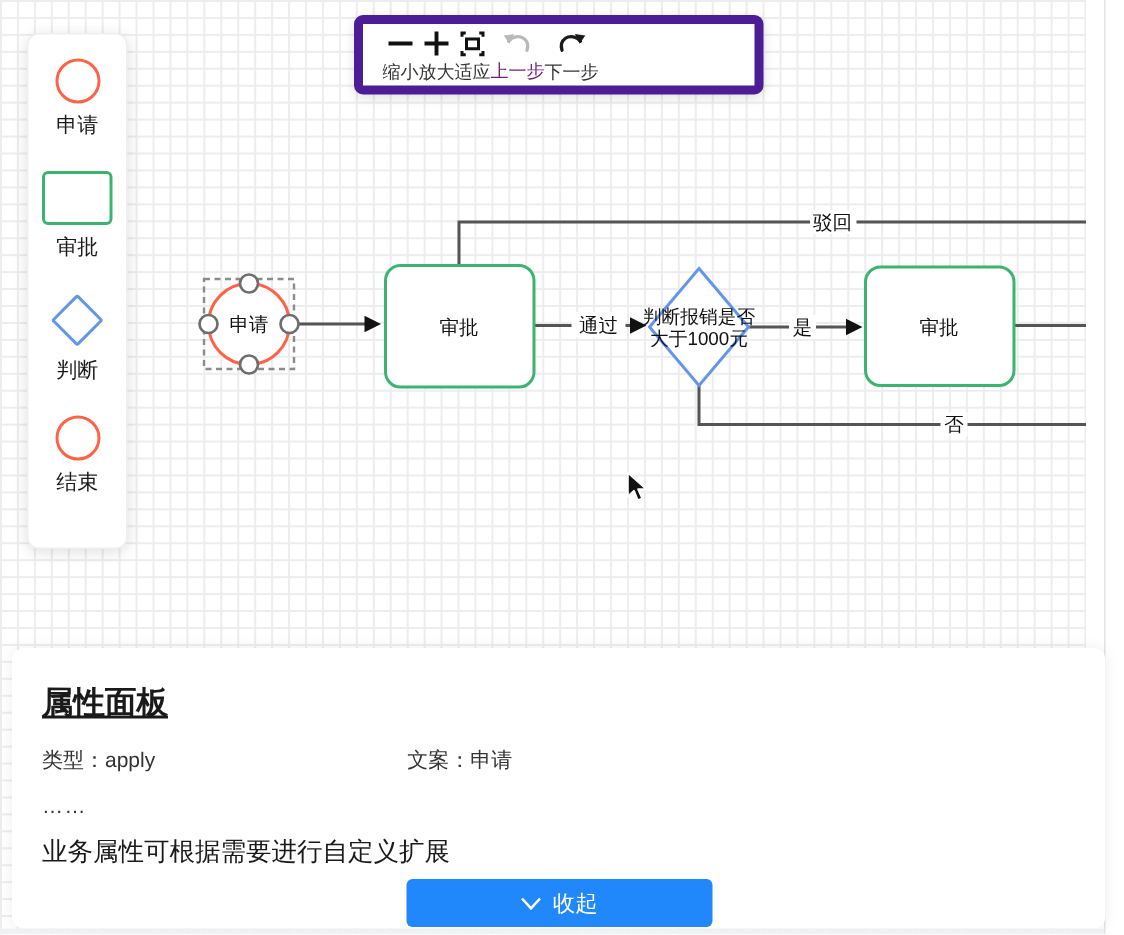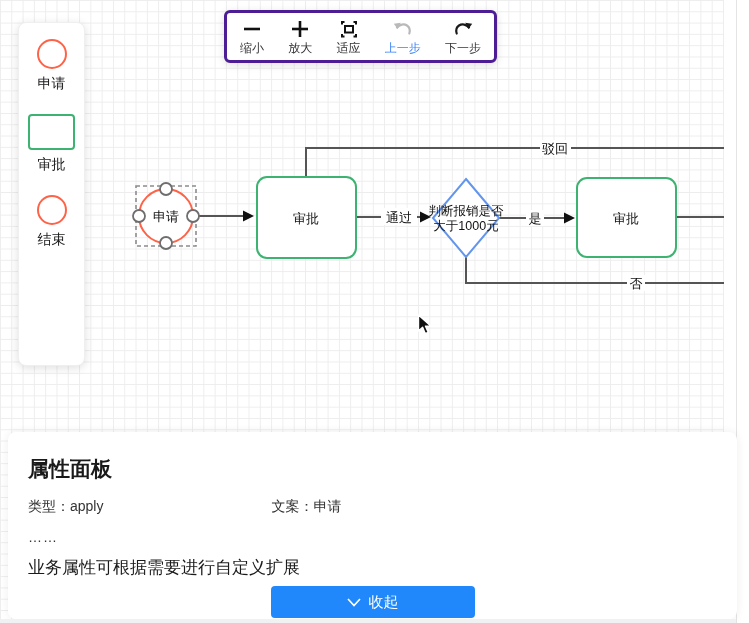--- a/index.html
+++ b/index.html
@@ -14,28 +14,28 @@
       linear-gradient(90deg, #ededed 1px, transparent 1px);
     background-size:11.3px 11.3px;
   }
   .vline { position:absolute; left:736px; top:0; width:1px; height:623px; background:#e4e4e4; }
   .bottom-strip { position:absolute; left:0; top:619px; width:736px; height:4px; background:#f0f1f2; }
 
   .graph { position:absolute; left:0; top:0; }
 
   
   .toolbar {
-    position:absolute; left:224px; top:10px; width:273px; height:53px;
-    background:#fff; border:3px solid #4c1d95; border-radius:6px;
+    position:absolute; left:236px; top:10px; width:273px; height:53px;
+    background:#fff; border:6px solid #4c1d95; border-radius:6px;
     box-shadow:0 2px 8px rgba(0,0,0,.12);
-    display:flex; align-items:center; justify-content:space-between; padding:0 13px;
+    display:flex; align-items:center; padding:0 13px;
   }
   .tool { display:flex; flex-direction:column; align-items:center; gap:2px; cursor:pointer; }
   .tool .tlabel { font-size:12px; color:#333; line-height:14px; white-space:nowrap; }
-  .tool.disabled .tlabel { color:#3b82f6; }
+  .tool.disabled .tlabel { color:#701a75;font-family:Liberation Mono, monospace; }
 
   
   .palette {
     position:absolute; left:18px; top:22px; width:67px; height:344px;
     background:#fff; border:1px solid #efefef; border-radius:8px;
     box-shadow:0 2px 10px rgba(0,0,0,.13);
     display:flex; flex-direction:column; align-items:center; padding-top:16px;
   }
   .pal-item { display:flex; flex-direction:column; align-items:center; margin-bottom:21px; cursor:pointer; }
   .pal-label { font-size:14px; color:#1a1a1a; margin-top:6px; }
@@ -43,21 +43,21 @@
   .shape-rect { width:47px; height:36px; border:2px solid #3CB371; border-radius:4px; background:#fff; }
   .shape-diamond-wrap { width:37px; height:37px; display:flex; align-items:center; justify-content:center; }
   .shape-diamond { width:25px; height:25px; border:2px solid #6495ED; background:#fff; transform:rotate(45deg); border-radius:2px; }
 
   
   .panel {
     position:absolute; left:8px; top:432px; width:729px; height:187px;
     background:#fff; border-radius:8px; box-shadow:0 0 10px rgba(0,0,0,.07);
     padding:0 20px;
   }
-  .panel-title { font-size:21px; font-weight:bold; color:#1a1a1a; margin-top:26px; line-height:22px; }
+  .panel-title { font-size:21px; font-weight:bold; color:#1a1a1a; margin-top:26px; line-height:22px;text-decoration:underline; }
   .panel-fields { display:flex; margin-top:16px; font-size:14px; color:#333; line-height:20px;align-items:center; }
   .panel-field-2 { margin-left:168px; }
   .panel-ellipsis { margin-top:12px; font-size:14px; color:#333; line-height:18px; letter-spacing:1px; }
   .panel-note { margin-top:12px; font-size:17px; font-weight:normal; color:#1a1a1a; line-height:20px; }
   .collapse-btn {
     display:flex; align-items:center; justify-content:center; gap:8px;
     margin:8px auto 0; width:204px; height:32px;
     background:#2088fb; color:#fff; font-size:15px; border:none; border-radius:4px; cursor:pointer;text-align:right;
   }
 
@@ -179,20 +179,26 @@
   <div class="palette">
     <div class="pal-item">
       <div class="shape-circle"></div>
       <div class="pal-label">申请</div>
     </div>
     <div class="pal-item">
       <div class="shape-rect"></div>
       <div class="pal-label">审批</div>
     </div>
     <div class="pal-item">
+      <div class="shape-diamond-wrap">
+          <div class="shape-diamond"></div>
+        </div>
+      <div class="pal-label">判断</div>
+    </div>
+    <div class="pal-item">
       <div class="shape-circle"></div>
       <div class="pal-label">结束</div>
     </div>
   </div>
 
   <div class="panel">
     <div class="panel-title">属性面板</div>
     <div class="panel-fields">
       <div><span>类型：</span><span>apply</span></div>
       <div class="panel-field-2"><span>文案：</span><span>申请</span></div>

